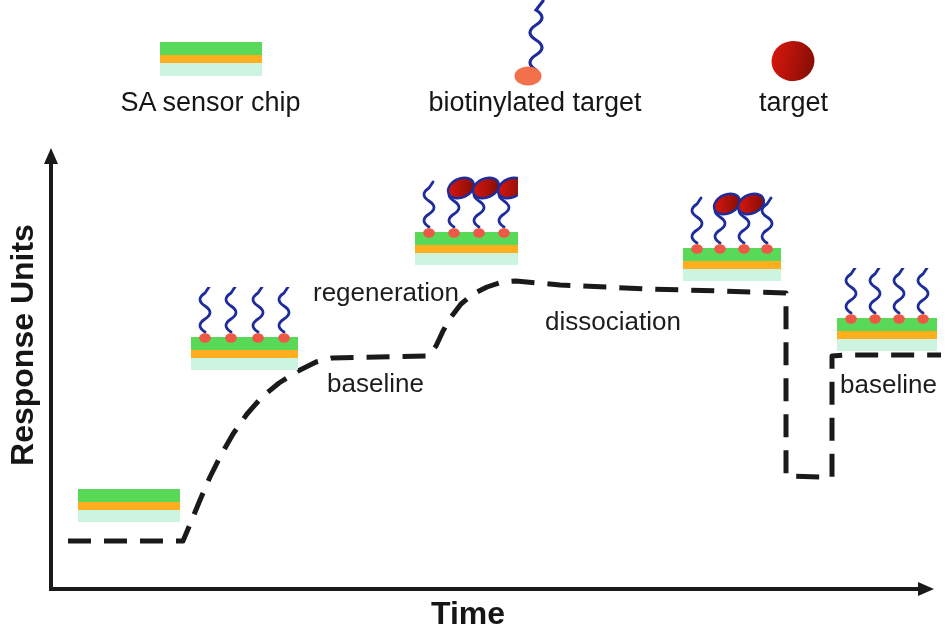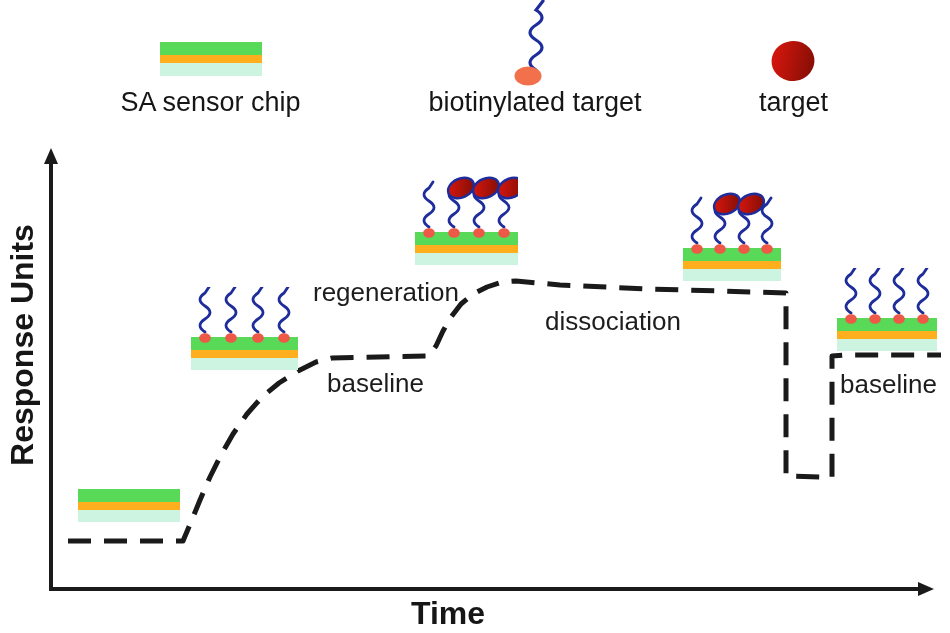--- a/index.html
+++ b/index.html
@@ -15,21 +15,21 @@
   .stage-label{
     position:absolute; font-size:26px; color:#1d1d1d; white-space:nowrap;
   }
   .axis-label{
     position:absolute; font-size:32px; font-weight:700; color:#161616; text-align:center;
   }
   #y-axis-label{
     width:280px; height:40px; left:-118px; top:325px; line-height:40px;
     transform:rotate(-90deg);
   }
-  #x-axis-label{ width:160px; left:368px; top:595px; }
+  #x-axis-label{ width:160px; left:388px; top:595px; }
   #plot-svg{ position:absolute; left:0; top:0; }
   .chip-spot{ position:absolute; }
   .chip-spot svg{ display:block; }
 </style>
 </head>
 <body>
 
 <div id="figure">
 
   <div>

